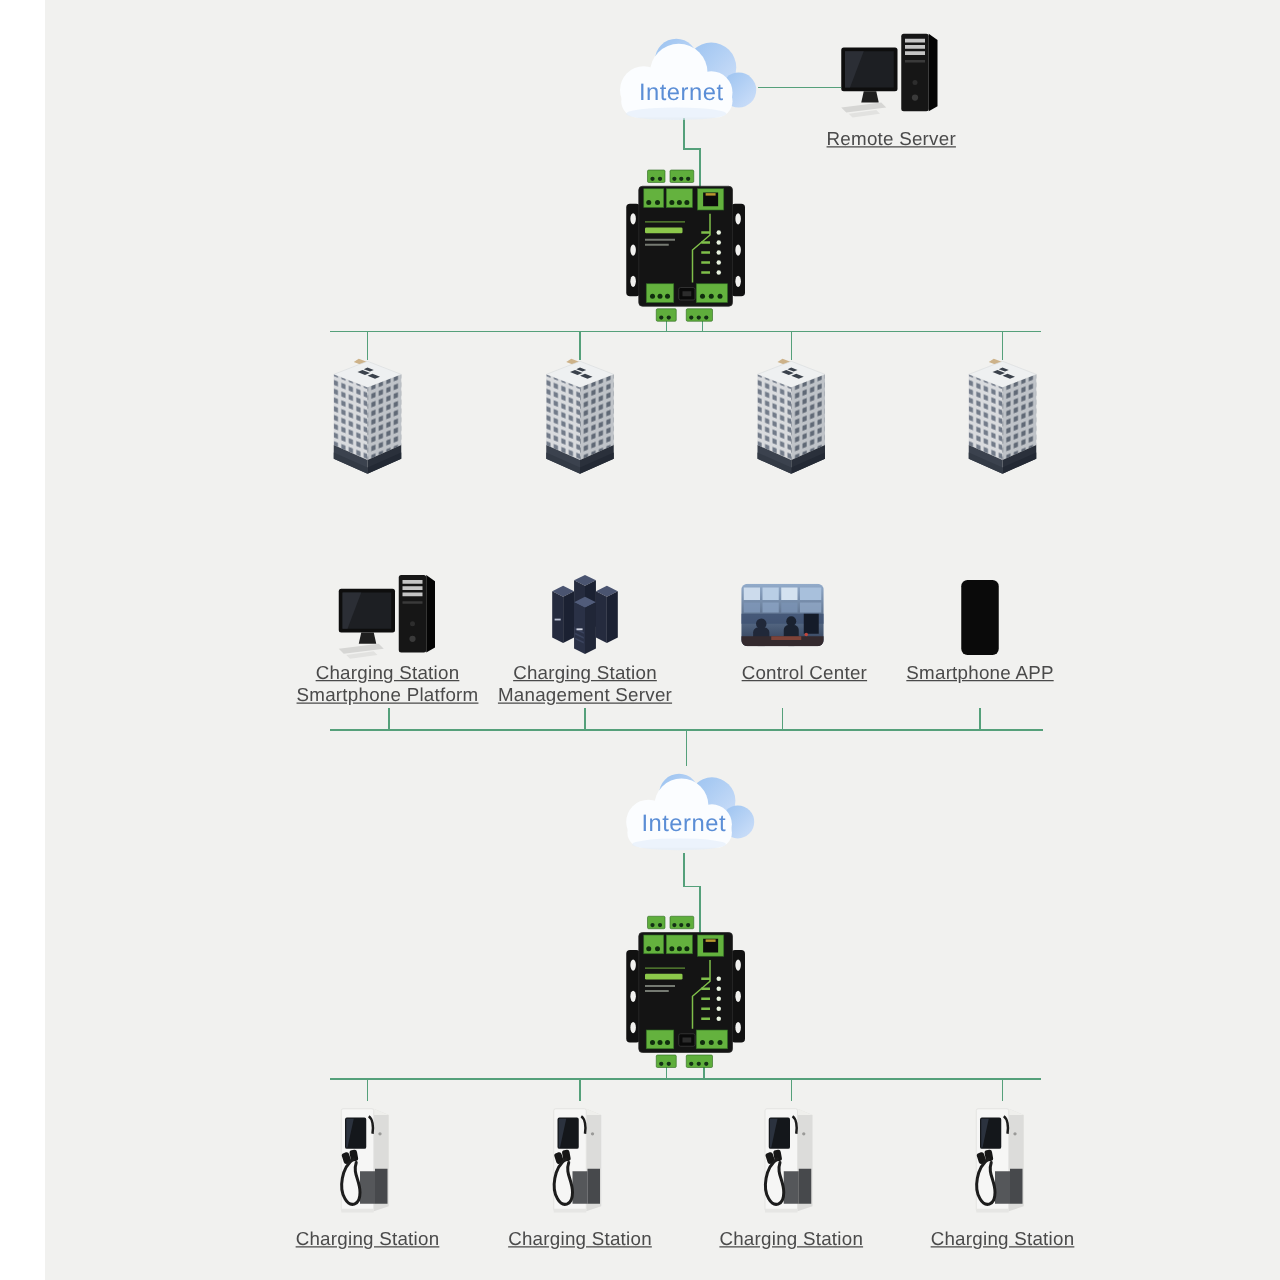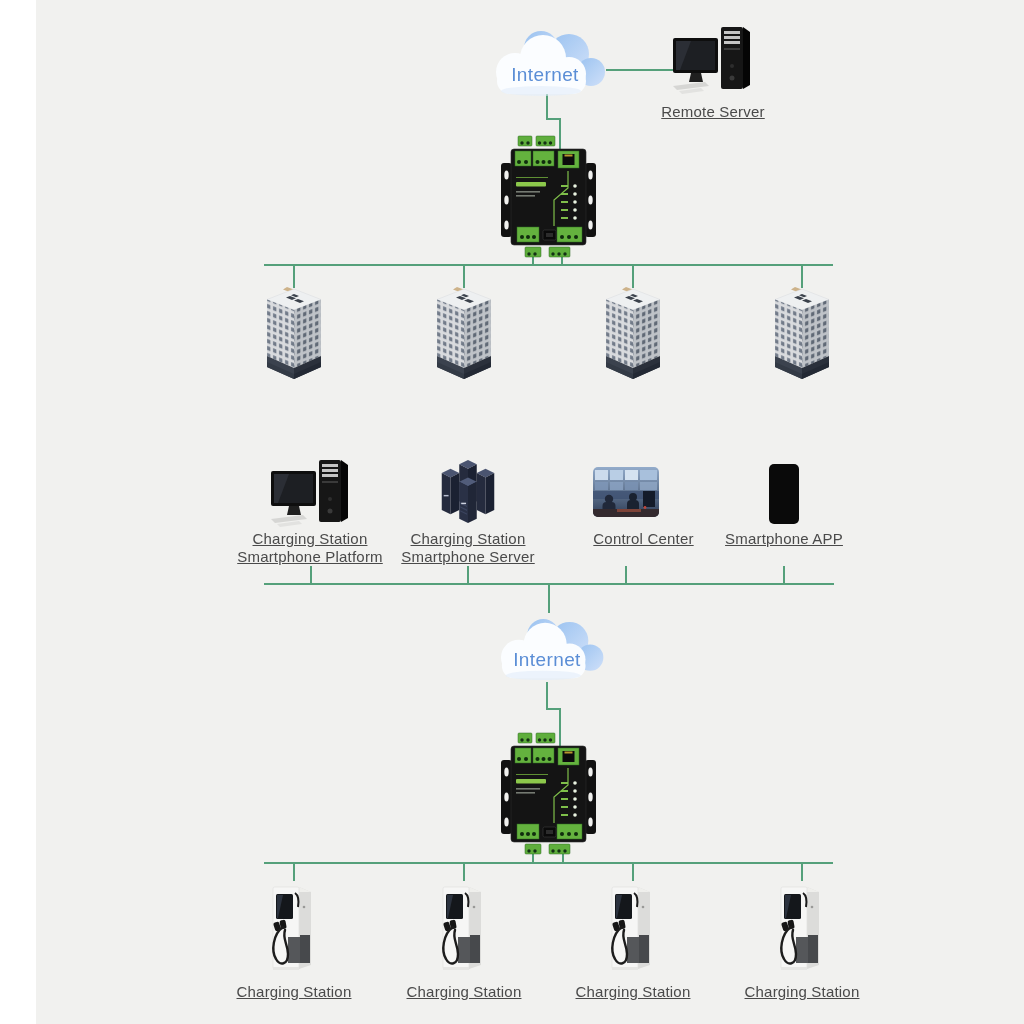--- a/index.html
+++ b/index.html
@@ -317,21 +317,21 @@
       </svg>
   </div>
   <div class="phone" style="left:733px;top:464px;width:30px;height:60px"></div>
 
   <div class="lbl" style="left:169px;top:530px;width:210px">
     <span>Charging Station</span><br>
     <span>Smartphone Platform</span>
   </div>
   <div class="lbl" style="left:327px;top:530px;width:210px">
     <span>Charging Station</span><br>
-    <span>Smartphone Server</span>
+    <span>Management Server</span>
   </div>
   <div class="lbl" style="left:485px;top:530px;width:245px">
     <span>Control Center</span>
   </div>
   <div class="lbl" style="left:643px;top:530px;width:210px">
     <span>Smartphone APP</span>
   </div>
 
   <div class="icon" style="left:449px;top:611px;width:124px;height:80px">
     <svg viewBox="0 0 132 78">

